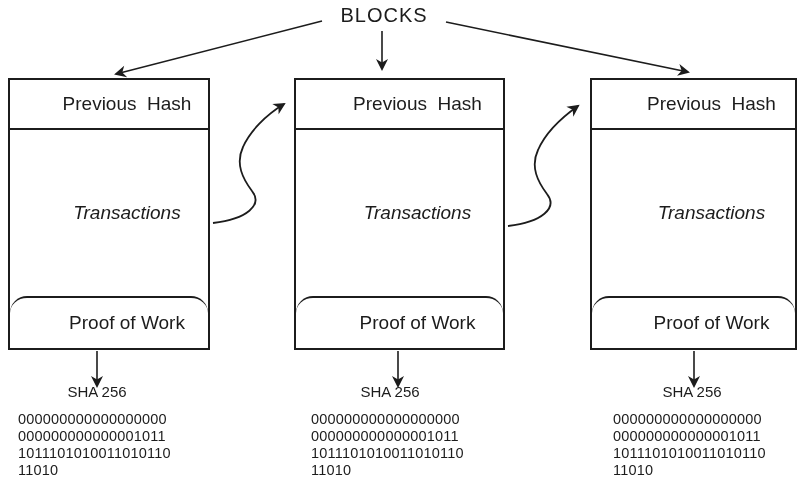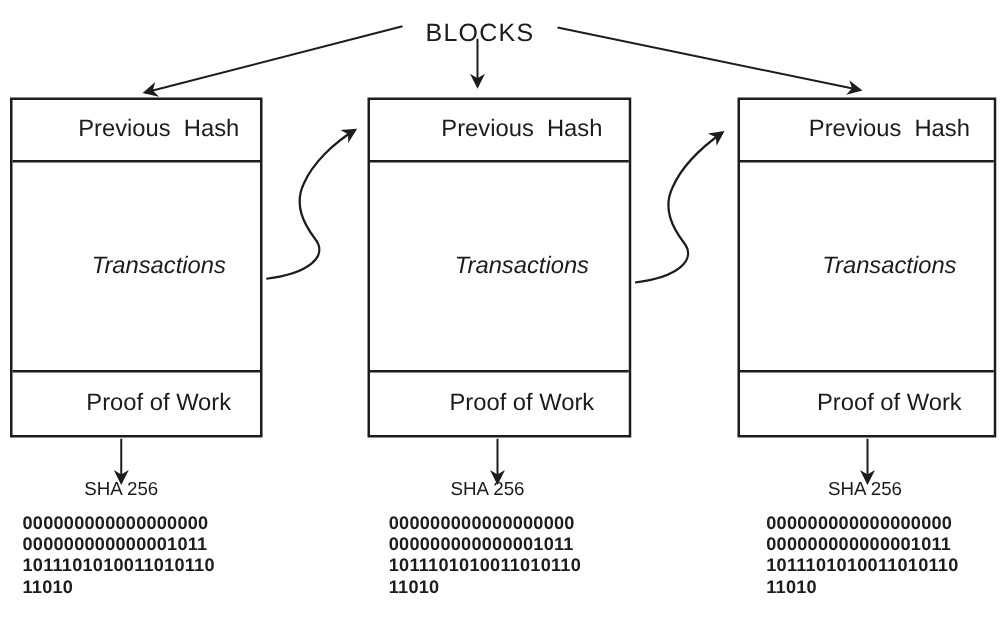--- a/index.html
+++ b/index.html
@@ -1,35 +1,35 @@
 <!DOCTYPE html>
 <html><head>
 <meta charset="utf-8">
 <style>
   html,body{margin:0;padding:0;background:#ffffff;}
   .canvas{
     position:relative;width:800px;height:503px;background:#ffffff;overflow:hidden;
     font-family:"Liberation Sans","DejaVu Sans",sans-serif;color:#1c1c1c;
   }
   .title{
-    position:absolute;top:16px;left:0;width:768px;text-align:center;
+    position:absolute;top:4px;left:0;width:768px;text-align:center;
     font-size:20px;letter-spacing:1px;font-weight:500;
   }
   svg.arrows{position:absolute;left:0;top:0;width:800px;height:503px;pointer-events:none;}
   .block{
     position:absolute;top:78px;height:272px;border:2px solid #1c1c1c;background:#ffffff;
     box-sizing:border-box;display:flex;flex-direction:column;
   }
   .block .sec{display:flex;align-items:center;justify-content:center;font-size:19px;padding-left:36px;}
   .block .prev{height:48px;border-bottom:2px solid #1c1c1c;white-space:pre;}
   .block .trans{flex:1;font-style:italic;}
-  .block .pow{height:50px;border-top:2px solid #1c1c1c;}
+  .block .pow{height:50px;border-top:2px solid #1c1c1c;border-radius:17px;}
   .hash-group{position:absolute;top:383px;width:158px;}
   .sha{ text-align:center;font-size:15px;margin-bottom:11px;font-weight:500;}
-  .bin{font-size:14.5px;line-height:17px;font-weight:700;letter-spacing:0.2px;white-space:nowrap;}
+  .bin{font-size:14.5px;line-height:17px;font-weight:400;letter-spacing:0.2px;white-space:nowrap;}
 </style>
 </head>
 <body>
 
 <div class="canvas">
 
   <div class="title">BLOCKS</div>
 
   <svg class="arrows" viewBox="0 0 800 503">
     <defs>

